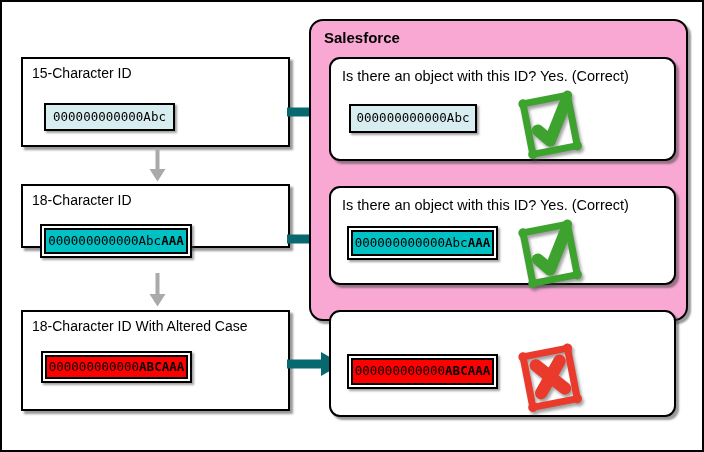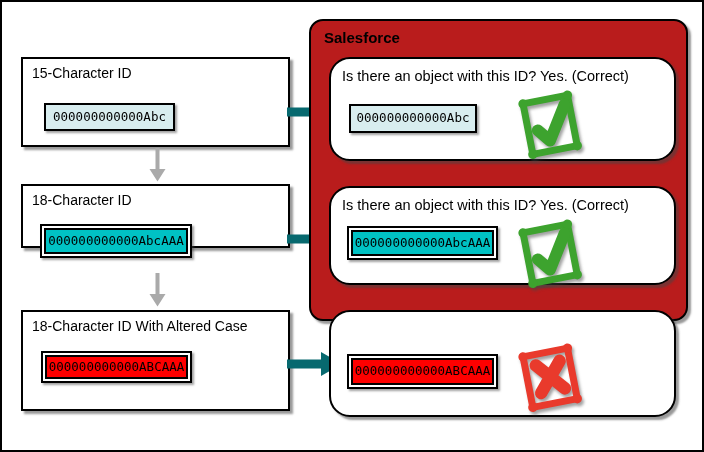--- a/index.html
+++ b/index.html
@@ -35,43 +35,43 @@
     box-shadow:2px 2px 2px rgba(70,70,70,.5);
   }
   .chip-inner{
     width:100%;height:100%;border:2px solid #000;box-sizing:border-box;
     font-family:"DejaVu Sans Mono","Liberation Mono",monospace;
     font-size:12.5px;line-height:1;
     display:flex;align-items:center;justify-content:center;white-space:nowrap;
   }
   .fill-teal{background:var(--teal-fill)}
   .fill-red{background:var(--red-fill)}
-  .chip-bold{font-weight:normal}
+  .chip-bold{font-weight:bold}
   .c0{left:21px;top:44px;width:131px;height:28px}
   .c1{left:17px;top:38px;width:152px;height:34px}
   .c2{left:18px;top:39px;width:151px;height:32px}
 
   
   .ar{position:absolute;left:285px;width:56px;height:26px}
   .ar0{top:97px}.ar1{top:224px}.ar2{top:349px}
   .ad{position:absolute;left:147px;width:17px;height:34px}
   .ad0{top:146px}.ad1{top:271px}
   .arrow-right-fill{fill:var(--arrow-teal)}
   .arrow-down-fill{fill:var(--arrow-gray)}
 
   
   .sf{
     position:absolute;left:307px;top:17px;width:379px;height:302px;box-sizing:border-box;
-    background:#b91c1c;border:2px solid #000;border-radius:14px;
+    background:#f9a8d4;border:2px solid #000;border-radius:14px;
     box-shadow:3px 3px 2px rgba(70,70,70,.55);
   }
   .sf-label{position:absolute;left:13px;top:8px;font-size:15px;font-weight:bold}
   .rbox{
     position:absolute;left:18px;width:347px;box-sizing:border-box;
-    background:#fff;border:2px solid #000;border-radius:21px;
+    background:#fff;border:2px solid #000;border-radius:11px;
     box-shadow:3px 3px 2px rgba(70,70,70,.55);
   }
   .r0{top:36px;height:104px}
   .r1{top:165px;height:99px}
   .r2{top:289px;height:107px}
   .rq{position:absolute;left:11px;top:9px;font-size:14.5px;white-space:nowrap}
   .rc0{left:18px;top:45px;width:128px;height:29px}
   .rc1{left:16px;top:38px;width:151px;height:34px}
   .rc2{left:16px;top:42px;width:151px;height:35px}
 

